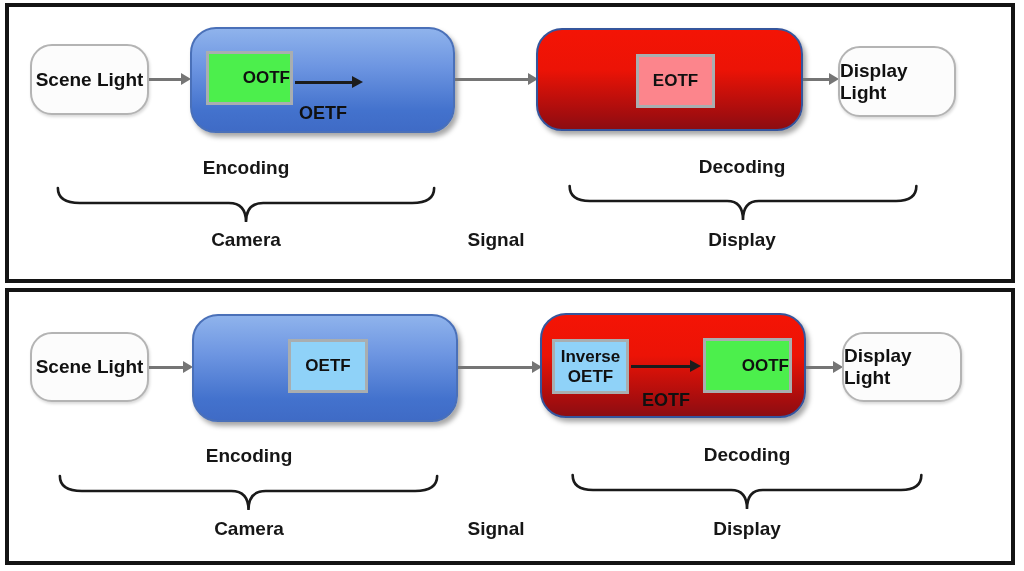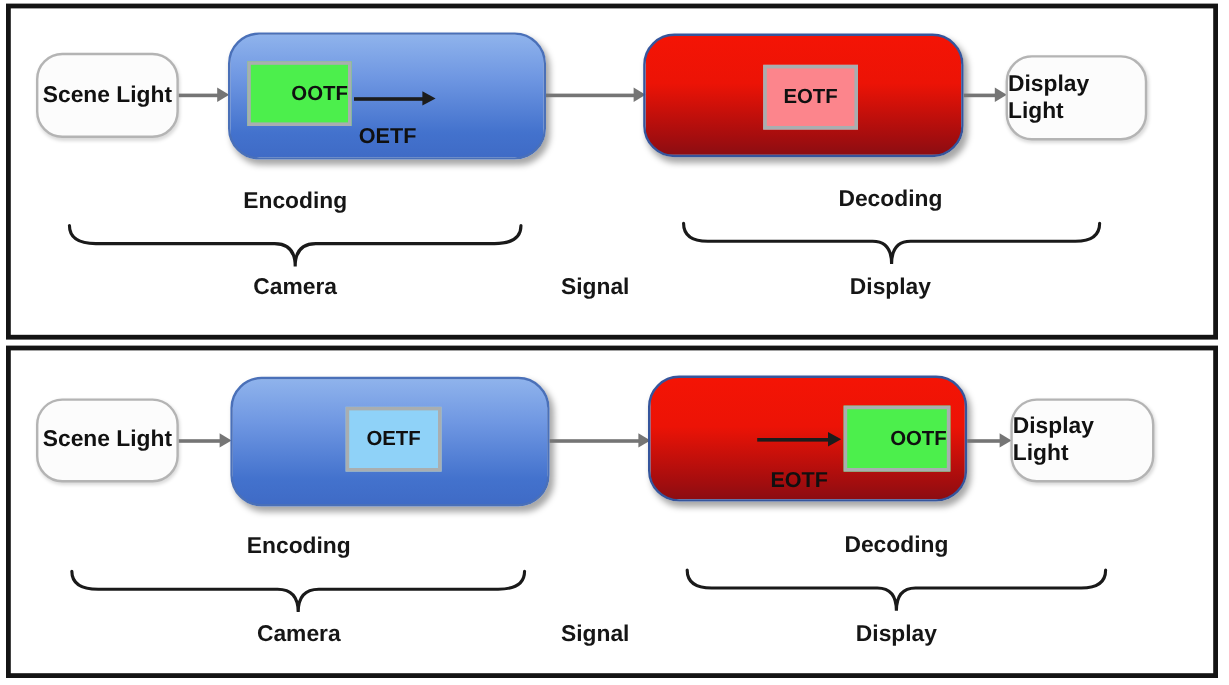--- a/index.html
+++ b/index.html
@@ -152,20 +152,23 @@
     <span>OETF</span>
   </div>
 
   <div class="arrow gray" style="left:449px; top:68px; width:84px;">
     <span class="shaft"></span>
     <span class="head"></span>
   </div>
 
   <div class="bigbox red" style="left:531px; top:21px; width:266px; height:105px;"></div>
 
+  <div class="innerbox lblue" style="left:543px; top:47px; width:77px; height:55px;">
+    <span>Inverse OETF</span>
+  </div>
 
   <div class="arrow black" style="left:622px; top:67px; width:70px;">
     <span class="shaft"></span>
     <span class="head"></span>
   </div>
 
   <div class="flowlabel" style="left:607px; top:98px; width:100px;">EOTF</div>
 
   <div class="innerbox green" style="left:694px; top:46px; width:89px; height:55px;">
     <span>OOTF</span>

